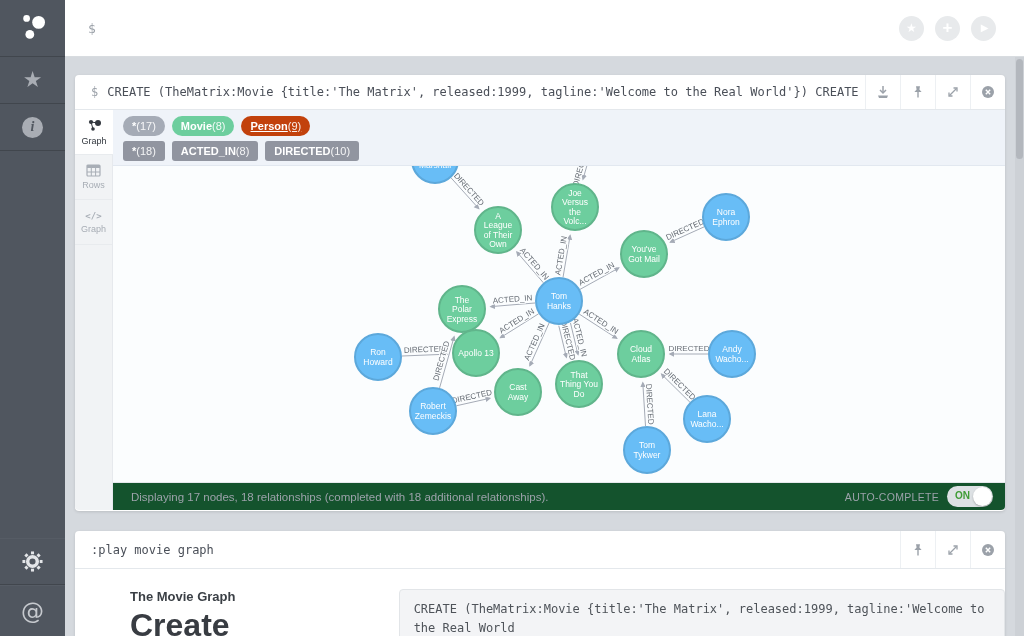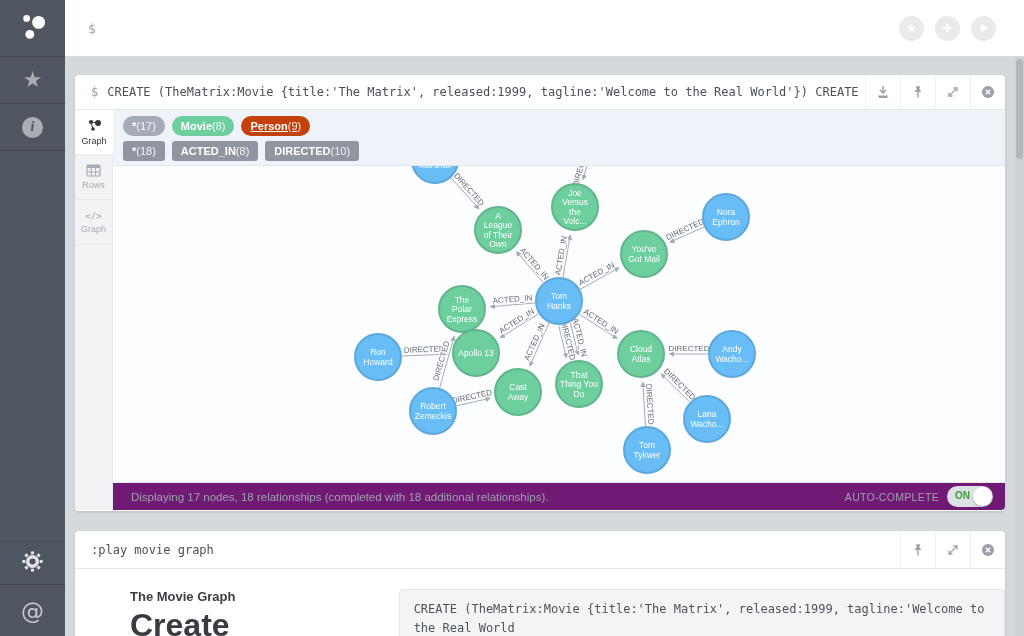--- a/index.html
+++ b/index.html
@@ -58,21 +58,21 @@
   .pill-movie { background:#6DCE9E; }
   .pill-person{ background:#c2410c;text-decoration:underline; }
   .pill-rel   { background:#9195A0; border-radius:3px; }
 
   .graph-canvas { flex:1; background:#FBFDFE; position:relative; overflow:hidden; }
   .graph-canvas svg { position:absolute; left:0; top:0; }
   .edge-line { stroke:#A5ABB6; stroke-width:1; }
   .edge-label { font-family:"Liberation Sans", sans-serif; font-size:8px; fill:#666C74; text-anchor:middle; paint-order:stroke; stroke:#FBFDFE; stroke-width:2.2px; }
   .node-label { font-family:"Liberation Sans", sans-serif; font-size:8.5px; fill:#FFFFFF; text-anchor:middle; pointer-events:none; }
 
-  .statusbar { height:28px; background:#701a75; border-top:1px solid #E5E8EC; display:flex; align-items:center; border-bottom-right-radius:4px; }
+  .statusbar { height:28px; background:#14532d; border-top:1px solid #E5E8EC; display:flex; align-items:center; border-bottom-right-radius:4px; }
   .status-text { flex:1; font-size:11.5px; color:#9CA2AA; padding-left:18px; }
   .ac-group { display:flex; align-items:center; gap:8px; padding-right:12px; }
   .ac-label { font-size:10.5px; font-weight:normal; color:#9CA2AA; letter-spacing:0.3px; }
   .toggle { width:46px; height:21px; border-radius:11px; background:#DDE1E4; position:relative; cursor:pointer; }
   .toggle-on-text { position:absolute; left:8px; top:4px; font-size:10px; font-weight:bold; color:#3F9C35;text-align:right; }
   .toggle-knob { position:absolute; right:1px; top:1px; width:19px; height:19px; border-radius:50%; background:#FFFFFF; box-shadow:0 1px 2px rgba(0,0,0,0.25); }
 
   
   .frame2 .frame-header { height:38px; }
   .frame2-body { display:flex; padding:20px 0 0 55px; }

